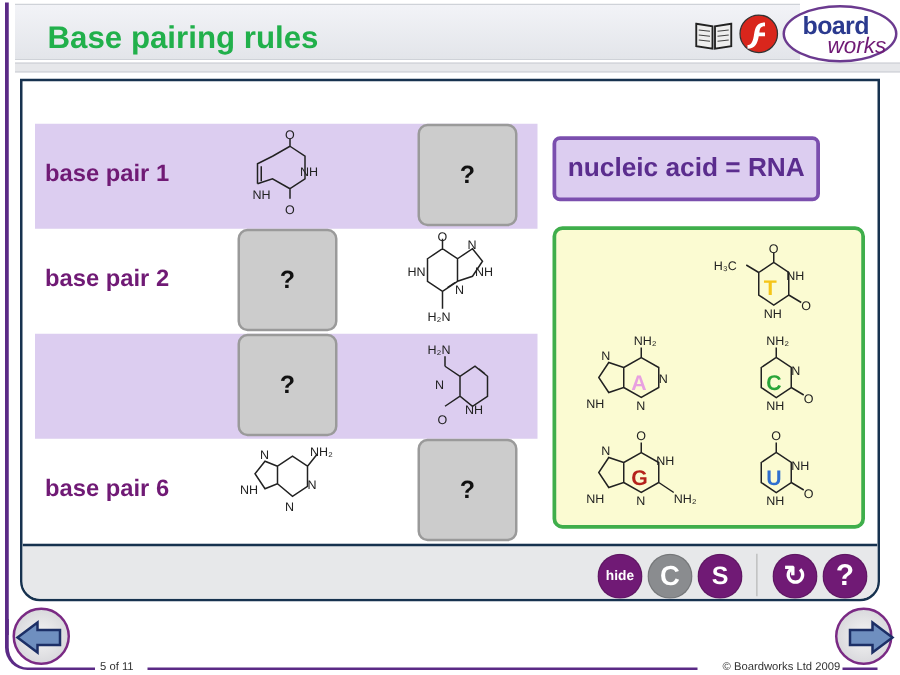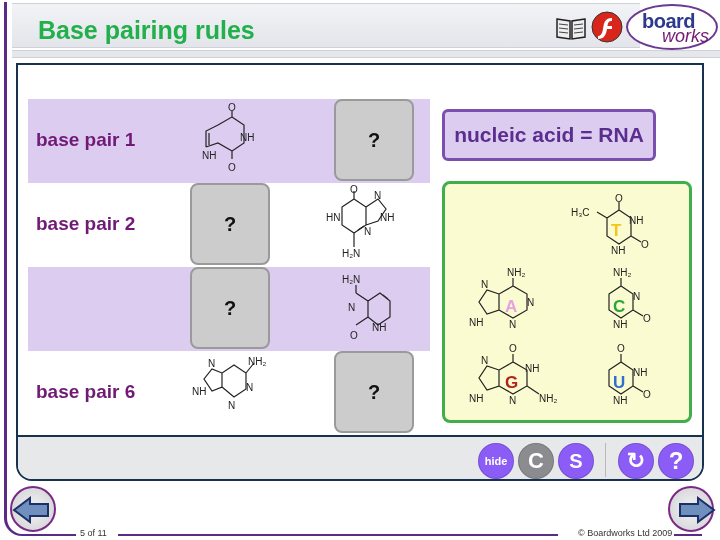--- a/index.html
+++ b/index.html
@@ -26,21 +26,21 @@
           display: flex; align-items: center; justify-content: center; font-size: 20px; font-weight: bold; color: #111; cursor: pointer; }
   .molecule { position: absolute; }
   .na-box { position: absolute; left: 424px; top: 44px; width: 214px; height: 52px; background: #dccdf0; border: 3px solid #7b4fae;
             border-radius: 6px; display: flex; align-items: center; justify-content: center; font-size: 21px; font-weight: bold; color: #5b2d8e; }
   .bank { position: absolute; left: 424px; top: 116px; width: 250px; height: 242px; background: #fbfbd2; border: 3px solid #3fae4b; border-radius: 8px; }
   .bank-title { position: absolute; left: 26px; top: 22px; font-size: 19px; font-weight: bold; color: #111; line-height: 25px; }
   .bank-mol { position: absolute; cursor: grab; }
   .bottom-bar { position: absolute; left: 0; bottom: 0; width: 100%; height: 44px; background: #e7e8ea; border-top: 2px solid #17324f; }
   .btn-round { position: absolute; top: 6px; width: 36px; height: 36px; border-radius: 50%; display: flex; align-items: center; justify-content: center;
                color: #fff; font-weight: bold; cursor: pointer; border: 1px solid rgba(0,0,0,0.15); }
-  .orange { background: #8b5cf6; }
+  .orange { background: #701a75; }
   .grey { background: #8a8c8f; }
   .btn-divider { position: absolute; left: 587px; top: 6px; width: 1px; height: 34px; background: #b8b8b8; }
   .nav-arrow { position: absolute; width: 46px; height: 46px; border-radius: 50%; border: 2px solid #7a2a84; background: radial-gradient(#f4f4f4, #cfcfd4); cursor: pointer; }
   .footer-line { position: absolute; height: 2px; background: #5b2a86; top: 534px; }
   .page-num { position: absolute; left: 80px; top: 528px; font-size: 9px; color: #333; }
   .copyright { position: absolute; left: 563px; top: 528px; font-size: 9px; color: #333; margin-left: 15px; }
   .frame-corner { position: absolute; left: 4px; top: 495px; width: 40px; height: 41px; border-left: 3px solid #5b2a86; border-bottom: 2px solid #5b2a86; border-radius: 0 0 0 18px; }
   svg text { font-family: "Liberation Sans", sans-serif; }
 </style>
 </head>

